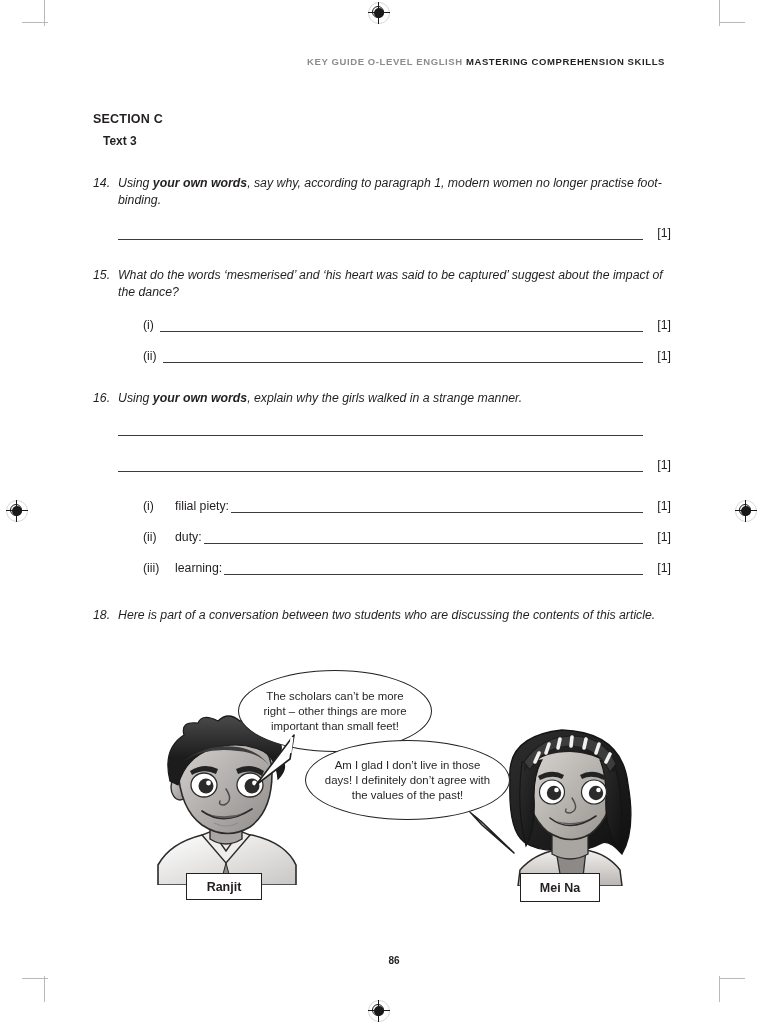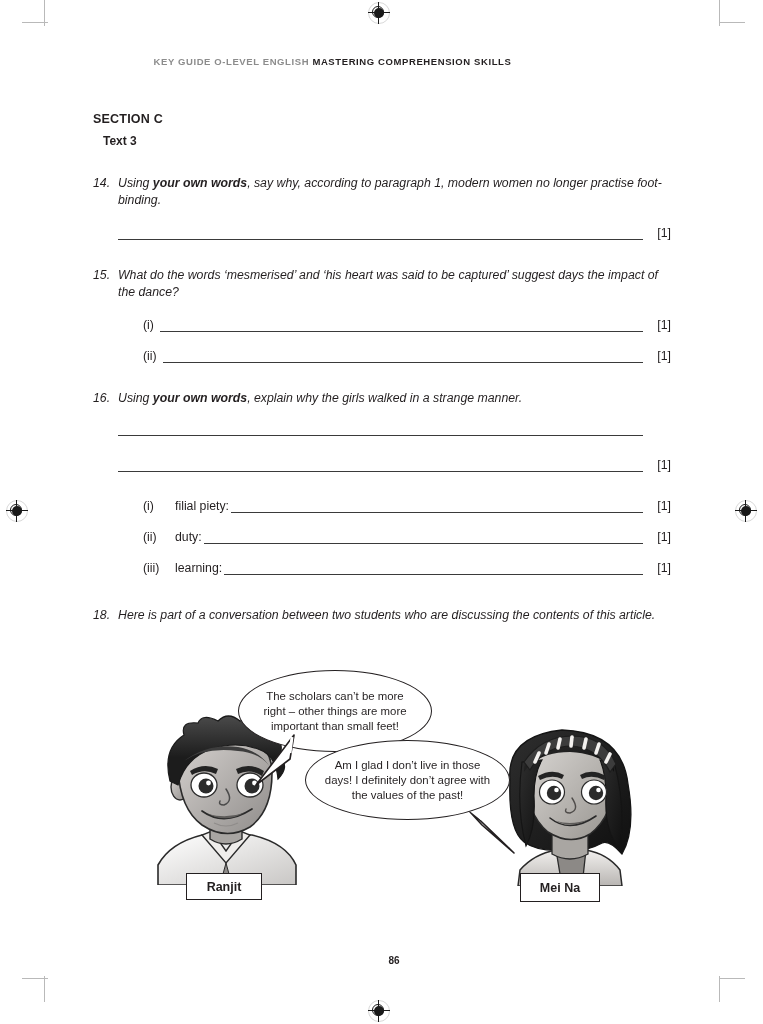--- a/index.html
+++ b/index.html
@@ -72,21 +72,21 @@
     border-radius: 50%;
     box-sizing: border-box;
   }
 
   
   .runhead {
     position: absolute;
     left: 0;
     top: 56px;
     width: 665px;
-    text-align: center;
+    text-align: right;
     font-size: 9.5px;
     letter-spacing: 0.6px;
     font-weight: bold;
   }
   .runhead .grey { color: #8c8c8c; }
   .runhead .blk  { color: #231f20; }
 
   
   .col {
     position: absolute;
@@ -327,21 +327,21 @@
       </div>
       <div class="ans">
         <div class="rule"></div>
         <div class="mark">[1]</div>
       </div>
     </div>
 
     <div class="q">
       <div class="q-row">
         <div class="q-num">15.</div>
-        <div class="q-text">What do the words ‘mesmerised’ and ‘his heart was said to be captured’ suggest days the impact of the dance?</div>
+        <div class="q-text">What do the words ‘mesmerised’ and ‘his heart was said to be captured’ suggest about the impact of the dance?</div>
       </div>
       <div class="ans indent">
         <div class="rom">(i)</div>
         <div class="rule"></div>
         <div class="mark">[1]</div>
       </div>
       <div class="ans indent">
         <div class="rom">(ii)</div>
         <div class="rule"></div>
         <div class="mark">[1]</div>

